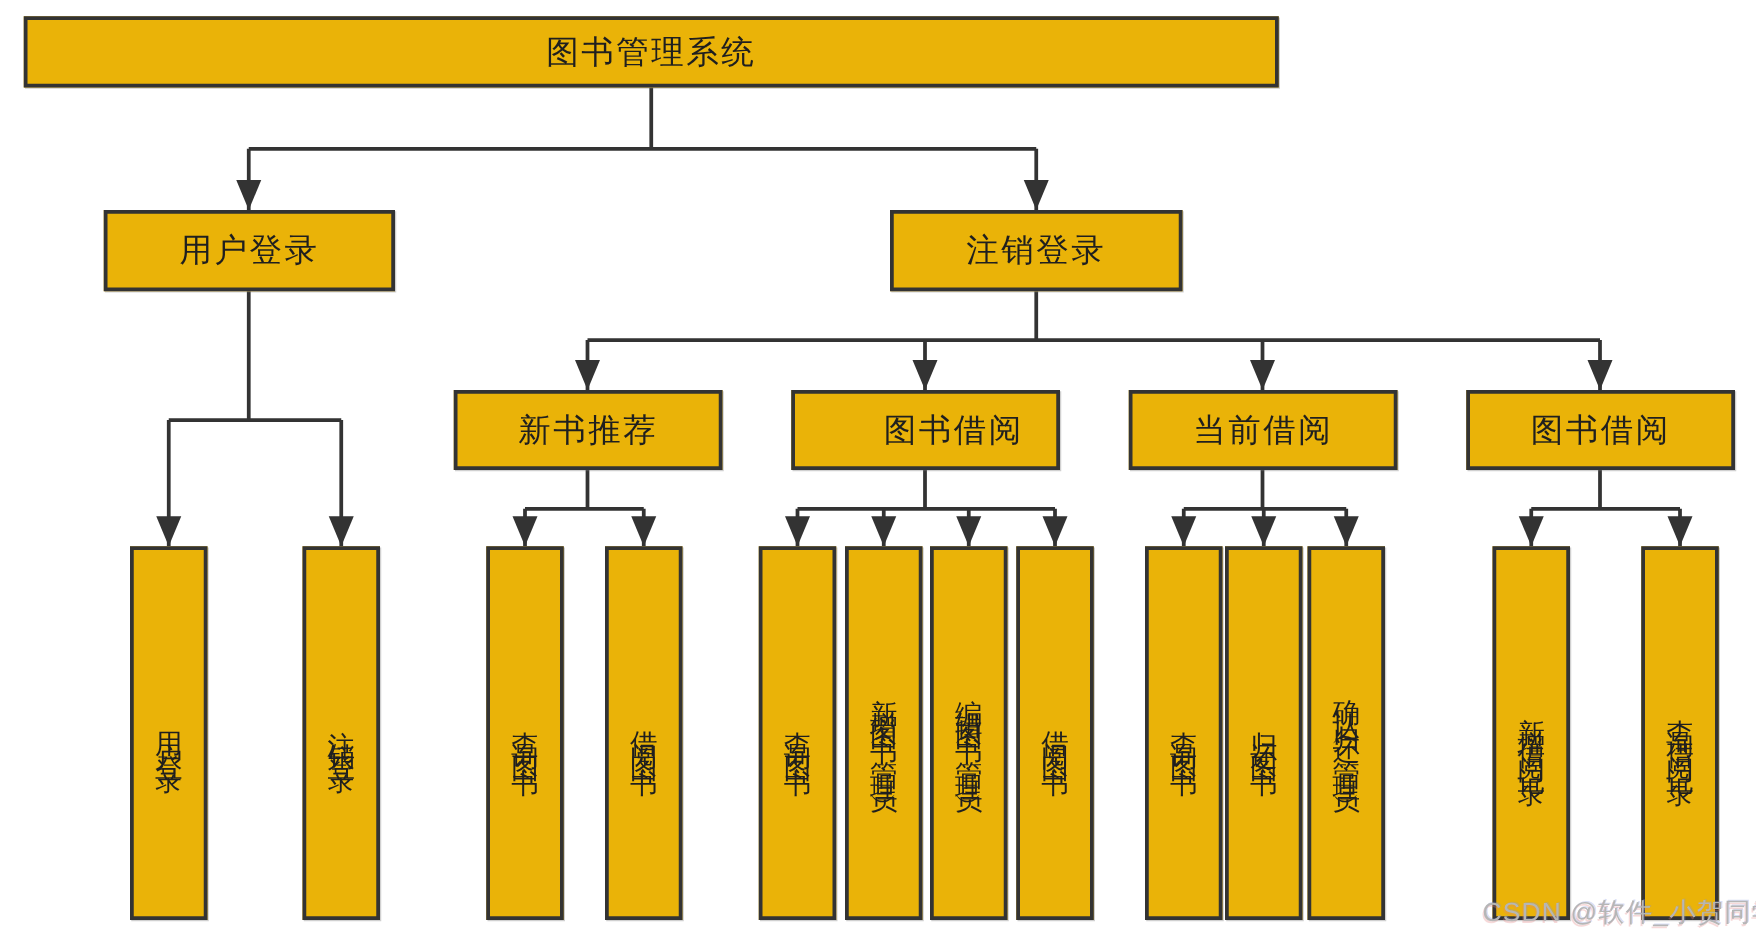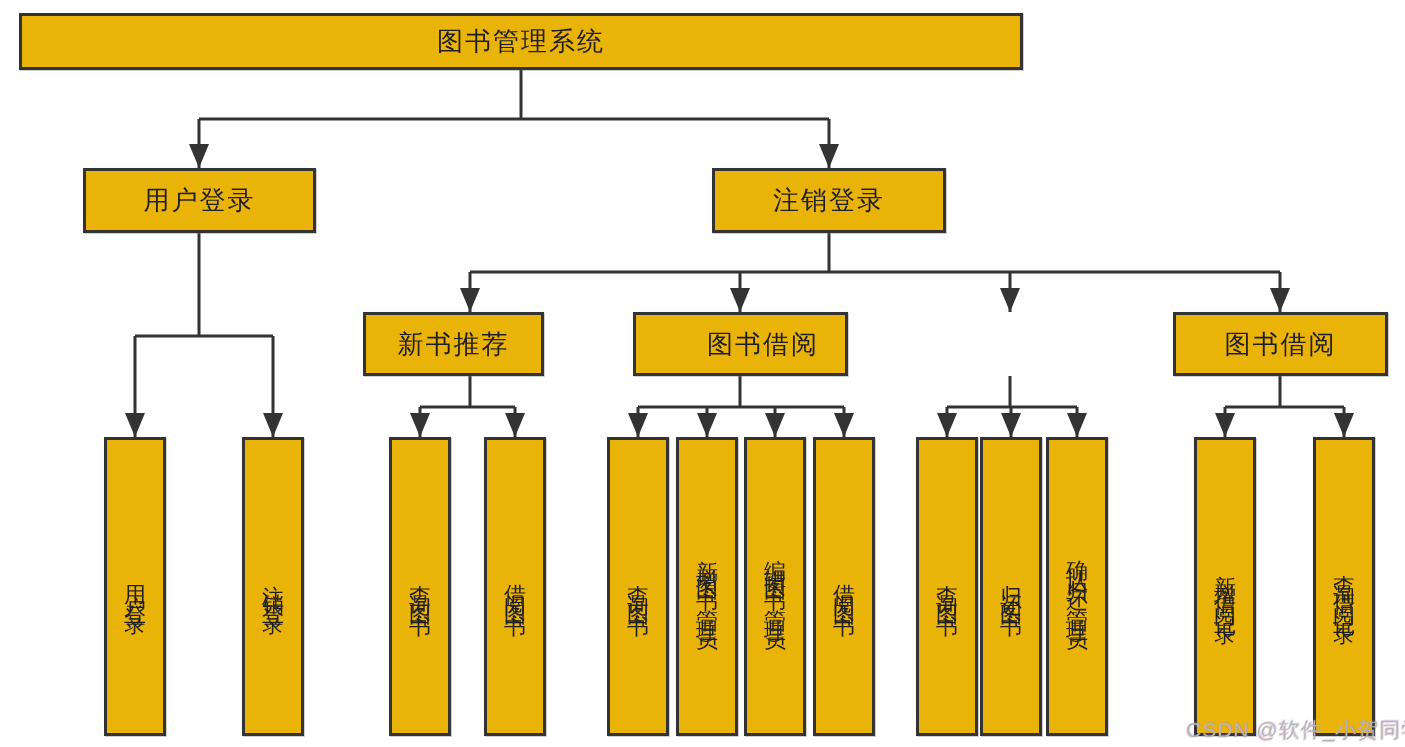--- a/index.html
+++ b/index.html
@@ -91,25 +91,28 @@
     <span>图书管理系统</span>
   </div>
 
   <div class="box h" style="left:83px; top:168px; width:233px; height:65px;">
     <span>用户登录</span>
   </div>
   <div class="box h" style="left:712px; top:168px; width:234px; height:65px;">
     <span>注销登录</span>
   </div>
 
-  <div class="box h" style="left:363px; top:312px; width:181px; height:64px;">
+  <div class="box h" style="left:363px; top:312px; width:215px; height:64px;">
     <span>新书推荐</span>
   </div>
   <div class="box h" style="left:633px; top:312px; width:215px; height:64px;padding-left:45px;">
     <span>图书借阅</span>
+  </div>
+  <div class="box h" style="left:903px; top:312px; width:215px; height:64px;">
+    <span>当前借阅</span>
   </div>
   <div class="box h" style="left:1173px; top:312px; width:215px; height:64px;">
     <span>图书借阅</span>
   </div>
 
   <div class="box v" style="left:104px; top:437px; width:62px; height:299px;">
     <span>用户登录</span>
   </div>
   <div class="box v" style="left:242px; top:437px; width:62px; height:299px;">
     <span>注销登录</span>

